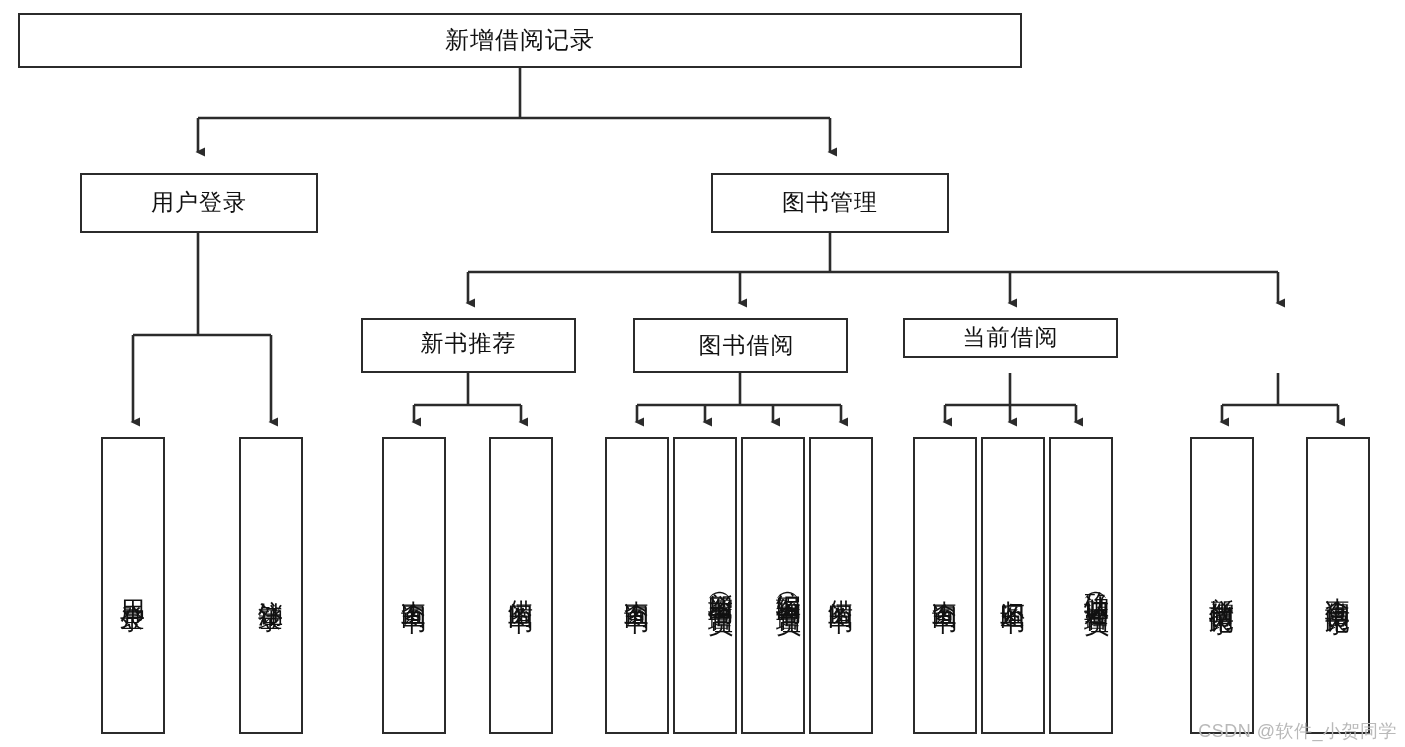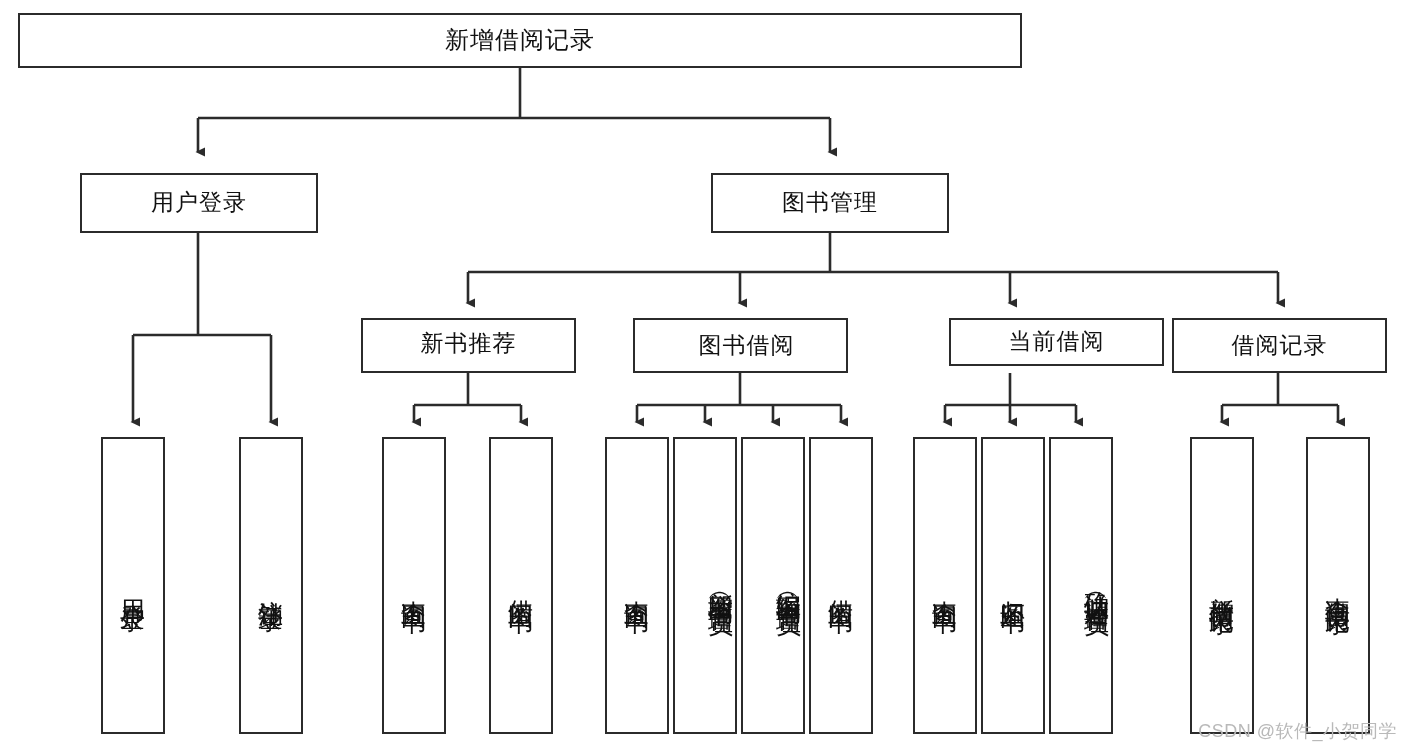--- a/index.html
+++ b/index.html
@@ -141,27 +141,24 @@
   </div>
 
   <div class="node horiz" style="left:361px; top:318px; width:215px; height:55px;font-family:Liberation Mono, monospace;">
     <span>新书推荐</span>
   </div>
 
   <div class="node horiz" style="left:633px; top:318px; width:215px; height:55px;padding-left:12px;">
     <span>图书借阅</span>
   </div>
 
-  <div class="node horiz" style="left:949px; top:318px; width:215px; height:48px;">
+  <div class="node horiz" style="left:903px; top:318px; width:215px; height:40px;">
     <span>当前借阅</span>
   </div>
 
-  <div class="node horiz" style="left:1172px; top:318px; width:215px; height:55px;">
-    <span>借阅记录</span>
-  </div>
 
   <div class="node vert centered" style="left:101px; top:437px; width:64px; height:297px;">
     <span class="vtext">用户登录</span>
   </div>
 
   <div class="node vert centered" style="left:239px; top:437px; width:64px; height:297px;">
     <span class="vtext">注销登录</span>
   </div>
 
   <div class="node vert centered" style="left:382px; top:437px; width:64px; height:297px;">

